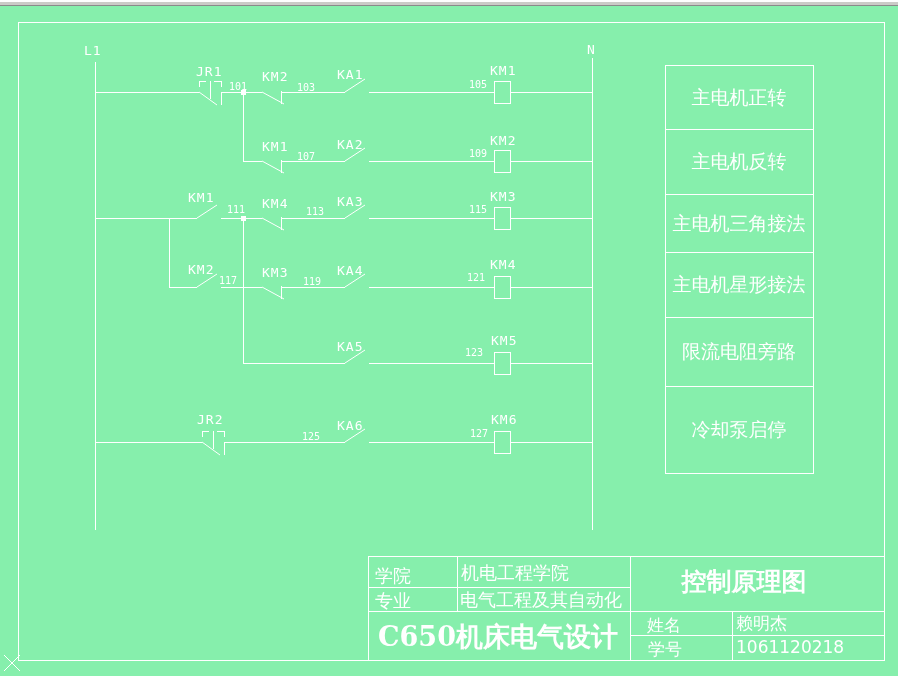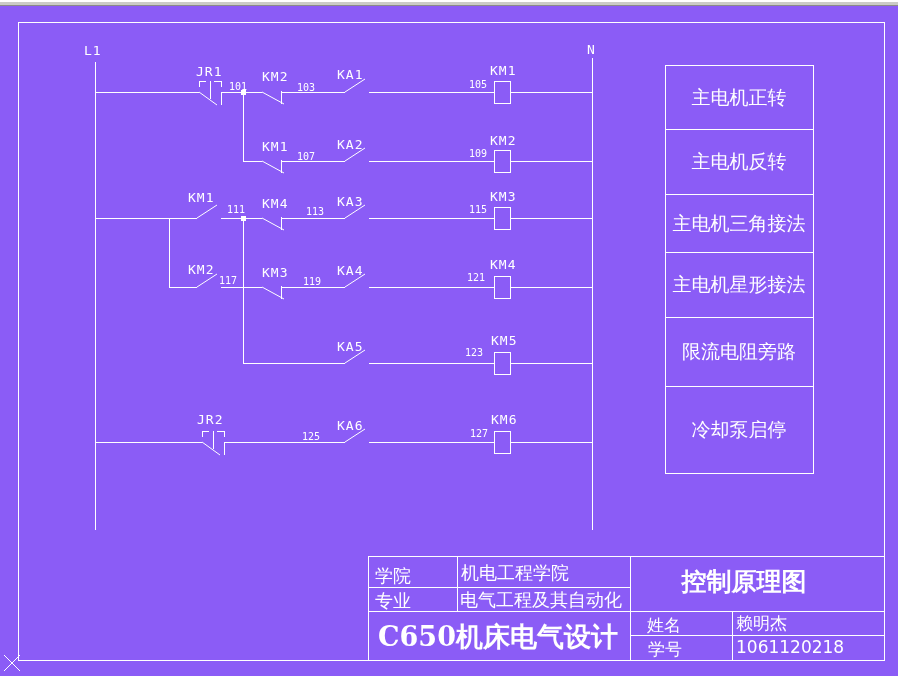--- a/index.html
+++ b/index.html
@@ -1,16 +1,16 @@
 <!DOCTYPE html>
 <html><head>
 <meta charset="utf-8">
 <style>
   html,body{margin:0;padding:0;background:#000;}
-  .screen{position:relative;width:898px;height:676px;background:#8b5cf6;overflow:hidden;
+  .screen{position:relative;width:898px;height:676px;background:#86efac;overflow:hidden;
           font-family:"DejaVu Sans",sans-serif;}
   .titlebar-strip{position:absolute;left:0;top:0;width:898px;height:6px;
           background:linear-gradient(#ffffff 0,#ffffff 2px,#cbcbc7 2px,#cbcbc7 5px,#8a8a8a 5px,#8a8a8a 6px);}
   svg{position:absolute;left:0;top:0;}
   .w{stroke:#ffffff;stroke-width:1;fill:none;}
   .crisp{shape-rendering:crispEdges;}
   .txt{fill:#ffffff;}
   .num{font:10px "DejaVu Sans Mono",monospace;}
   .dev{font:13px "DejaVu Sans Mono",monospace;letter-spacing:1px;}
   .rail{font:13px "DejaVu Sans Mono",monospace;letter-spacing:1px;}

